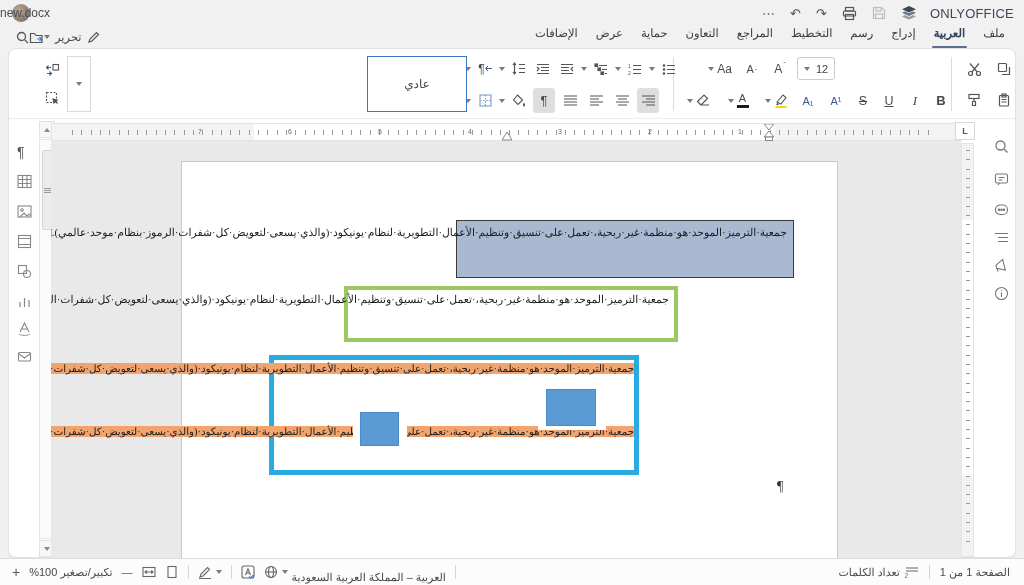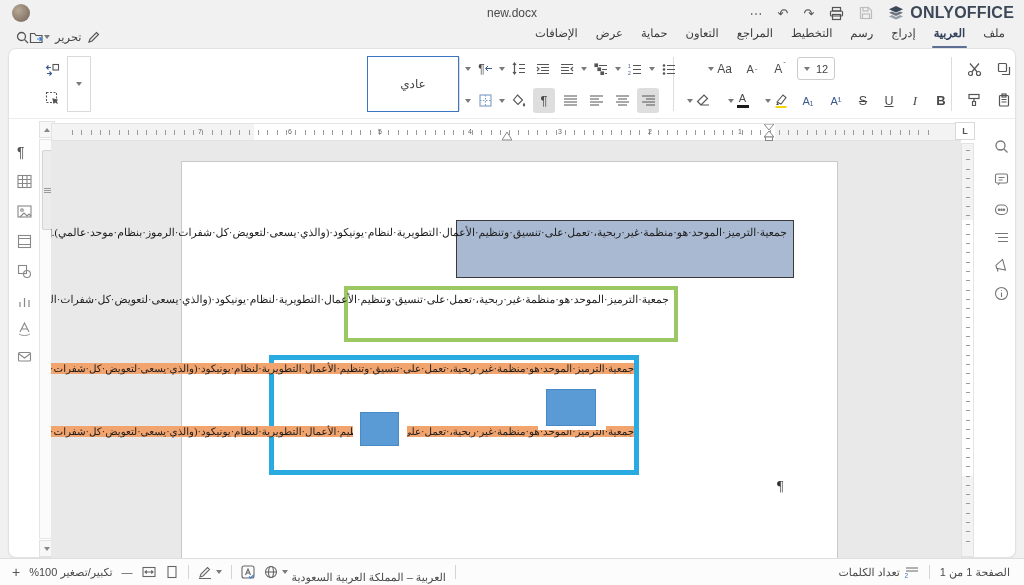--- a/index.html
+++ b/index.html
@@ -8,24 +8,24 @@
   .abs{position:absolute;}
   .flex{display:flex;align-items:center;}
   .btn{display:flex;align-items:center;justify-content:center;border-radius:3px;color:#4a4a4a;cursor:pointer;}
   .btn.active{background:#DEDEDE;}
   .caret{width:0;height:0;border-left:3.5px solid transparent;border-right:3.5px solid transparent;border-top:4px solid #7a7a7a;display:inline-block;}
   .vdiv{width:1px;background:#DCDCDC;}
   .hdiv{height:14px;width:1px;background:#D5D5D5;}
   svg{display:block;}
   
   #header{left:0;top:0;width:1024px;height:26px;}
-  #doc-title{left:0;right:0;top:6px;text-align:center;font-size:12px;color:#4a4a4a;}
+  #doc-title{left:0;right:0;top:6px;text-align:left;font-size:12px;color:#4a4a4a;}
   #hdr-actions{right:10px;top:0;height:26px;gap:15px;direction:ltr;}
   .hdr-ic{font-size:13px;color:#555;line-height:1;}
-  #brand{gap:6px;font-size:16px;font-weight:700;color:#3C4858;letter-spacing:.2px;}
+  #brand{gap:13px;font-size:13px;font-weight:400;color:#3C4858;letter-spacing:.2px;}
   
   #tabsrow{left:0;top:26px;width:1024px;height:22px;}
   #quick-left{left:16px;top:0;height:22px;gap:0;direction:ltr;}
   #tabs{right:10px;top:0;height:22px;direction:rtl;}
   .tab{padding:0 9px;font-size:11.5px;color:#3b3b3b;height:22px;display:flex;align-items:flex-start;position:relative;cursor:pointer;}
   .tab.active{font-weight:bold;color:#32405B;}
   .tab.active .underline{position:absolute;bottom:0;left:7px;right:7px;height:2.5px;background:#5C6E92;border-radius:2px;}
   
   #card{left:8px;top:48px;width:1008px;height:510px;background:#fff;border:1px solid #E2E2E2;border-radius:8px;box-shadow:0 1px 2px rgba(0,0,0,.06);}
   #toolbar{left:0;top:0;width:1006px;height:70px;border-bottom:1px solid #ECECEC;}
@@ -325,21 +325,21 @@
           </svg>
         </span>
       <span class="btn active" style="width:22px;height:25px;">
           <svg width="13" height="11" viewBox="0 0 13 11" stroke="#555" stroke-width="1.2">
             <path d="M0 1h13M4 4h9M0 7h13M4 10h9"></path>
           </svg>
         </span>
     </div>
     <div class="abs vdiv" style="left:450px;top:8px;height:54px;"></div>
 
-    <div class="abs stylebox" style="left:358px;top:7px;width:92px;height:56px;border:1.5px solid #3A76C2;font-size:12px;color:#444;">
+    <div class="abs stylebox" style="left:358px;top:7px;width:100px;height:56px;border:1.5px solid #3A76C2;font-size:12px;color:#444;">
         <span>عادي</span>
       </div>
     <div class="abs stylebox" style="left:58px;top:7px;width:24px;height:56px;">
         <span class="caret"></span>
       </div>
 
     <div class="abs btn" style="left:32px;top:10px;width:22px;height:22px;">
         <svg width="15" height="15" viewBox="0 0 15 15" fill="none" stroke="#555" stroke-width="1.1">
           <rect x="8" y="1.5" width="5.5" height="5.5"></rect>
           <path d="M6 4.5H1.5M3.5 2.5l-2 2 2 2M2 10.5h4.5M4.5 8.5l2 2-2 2" stroke="#3b5a92"></path>

